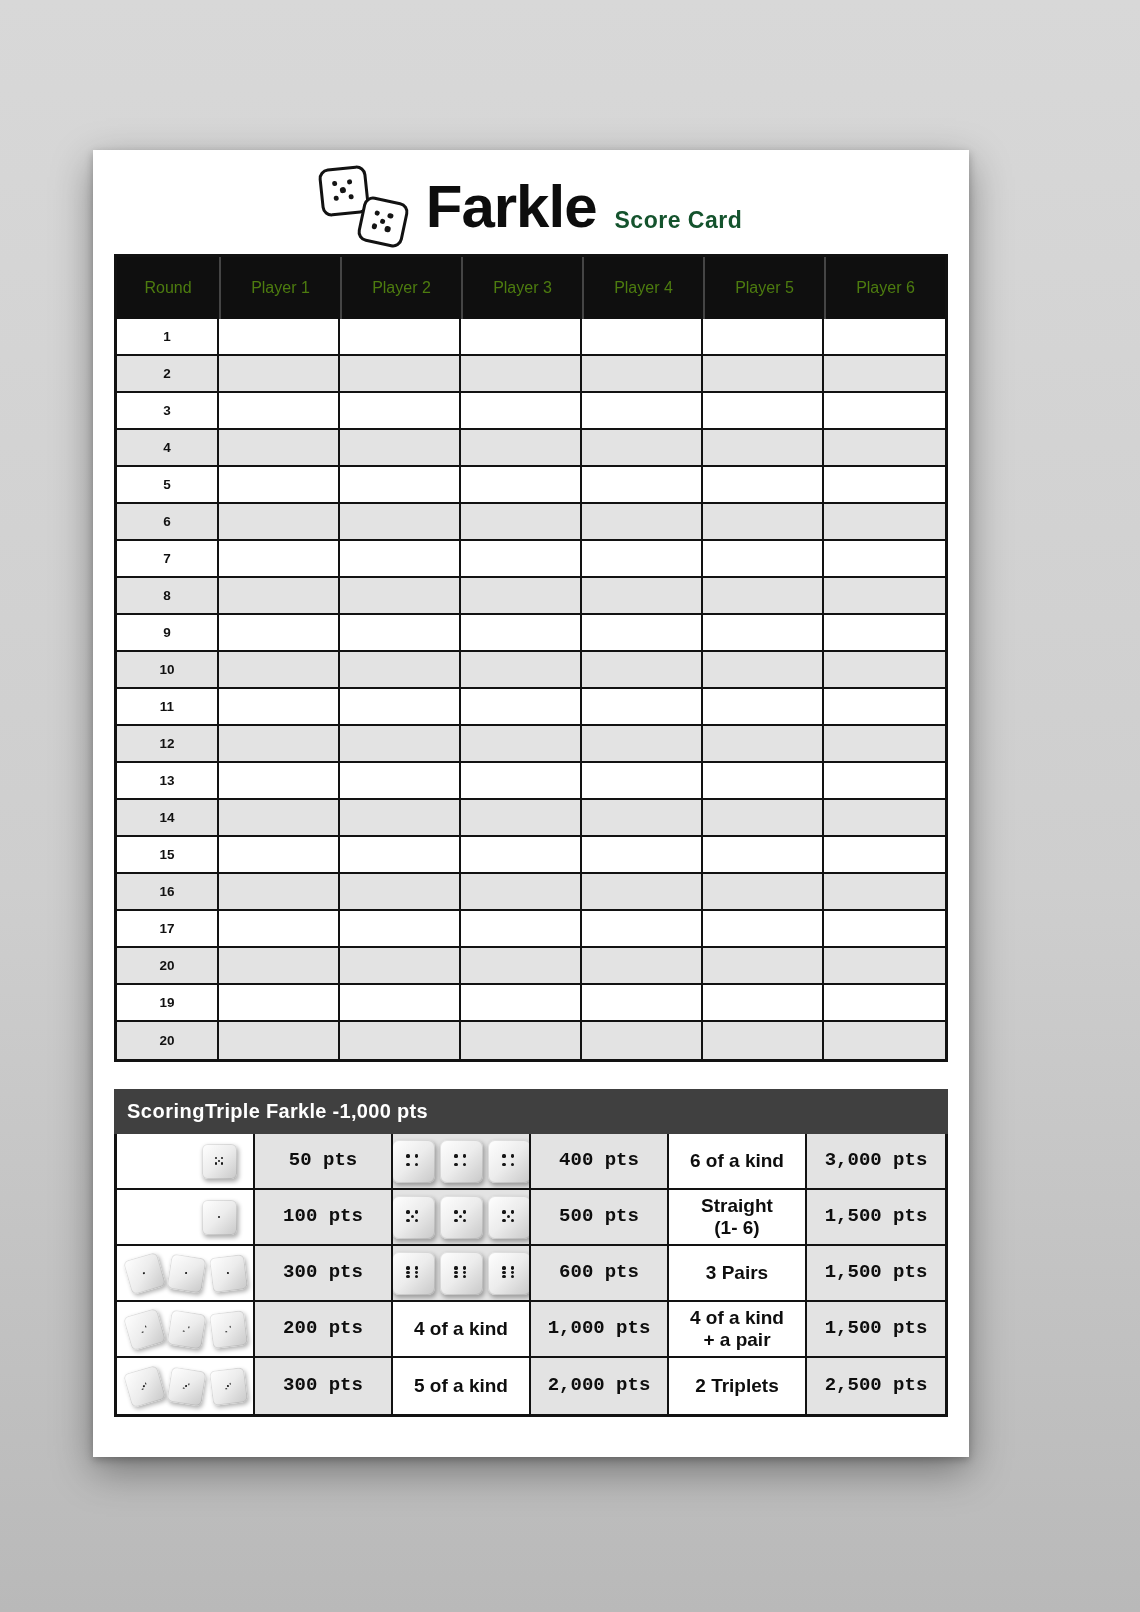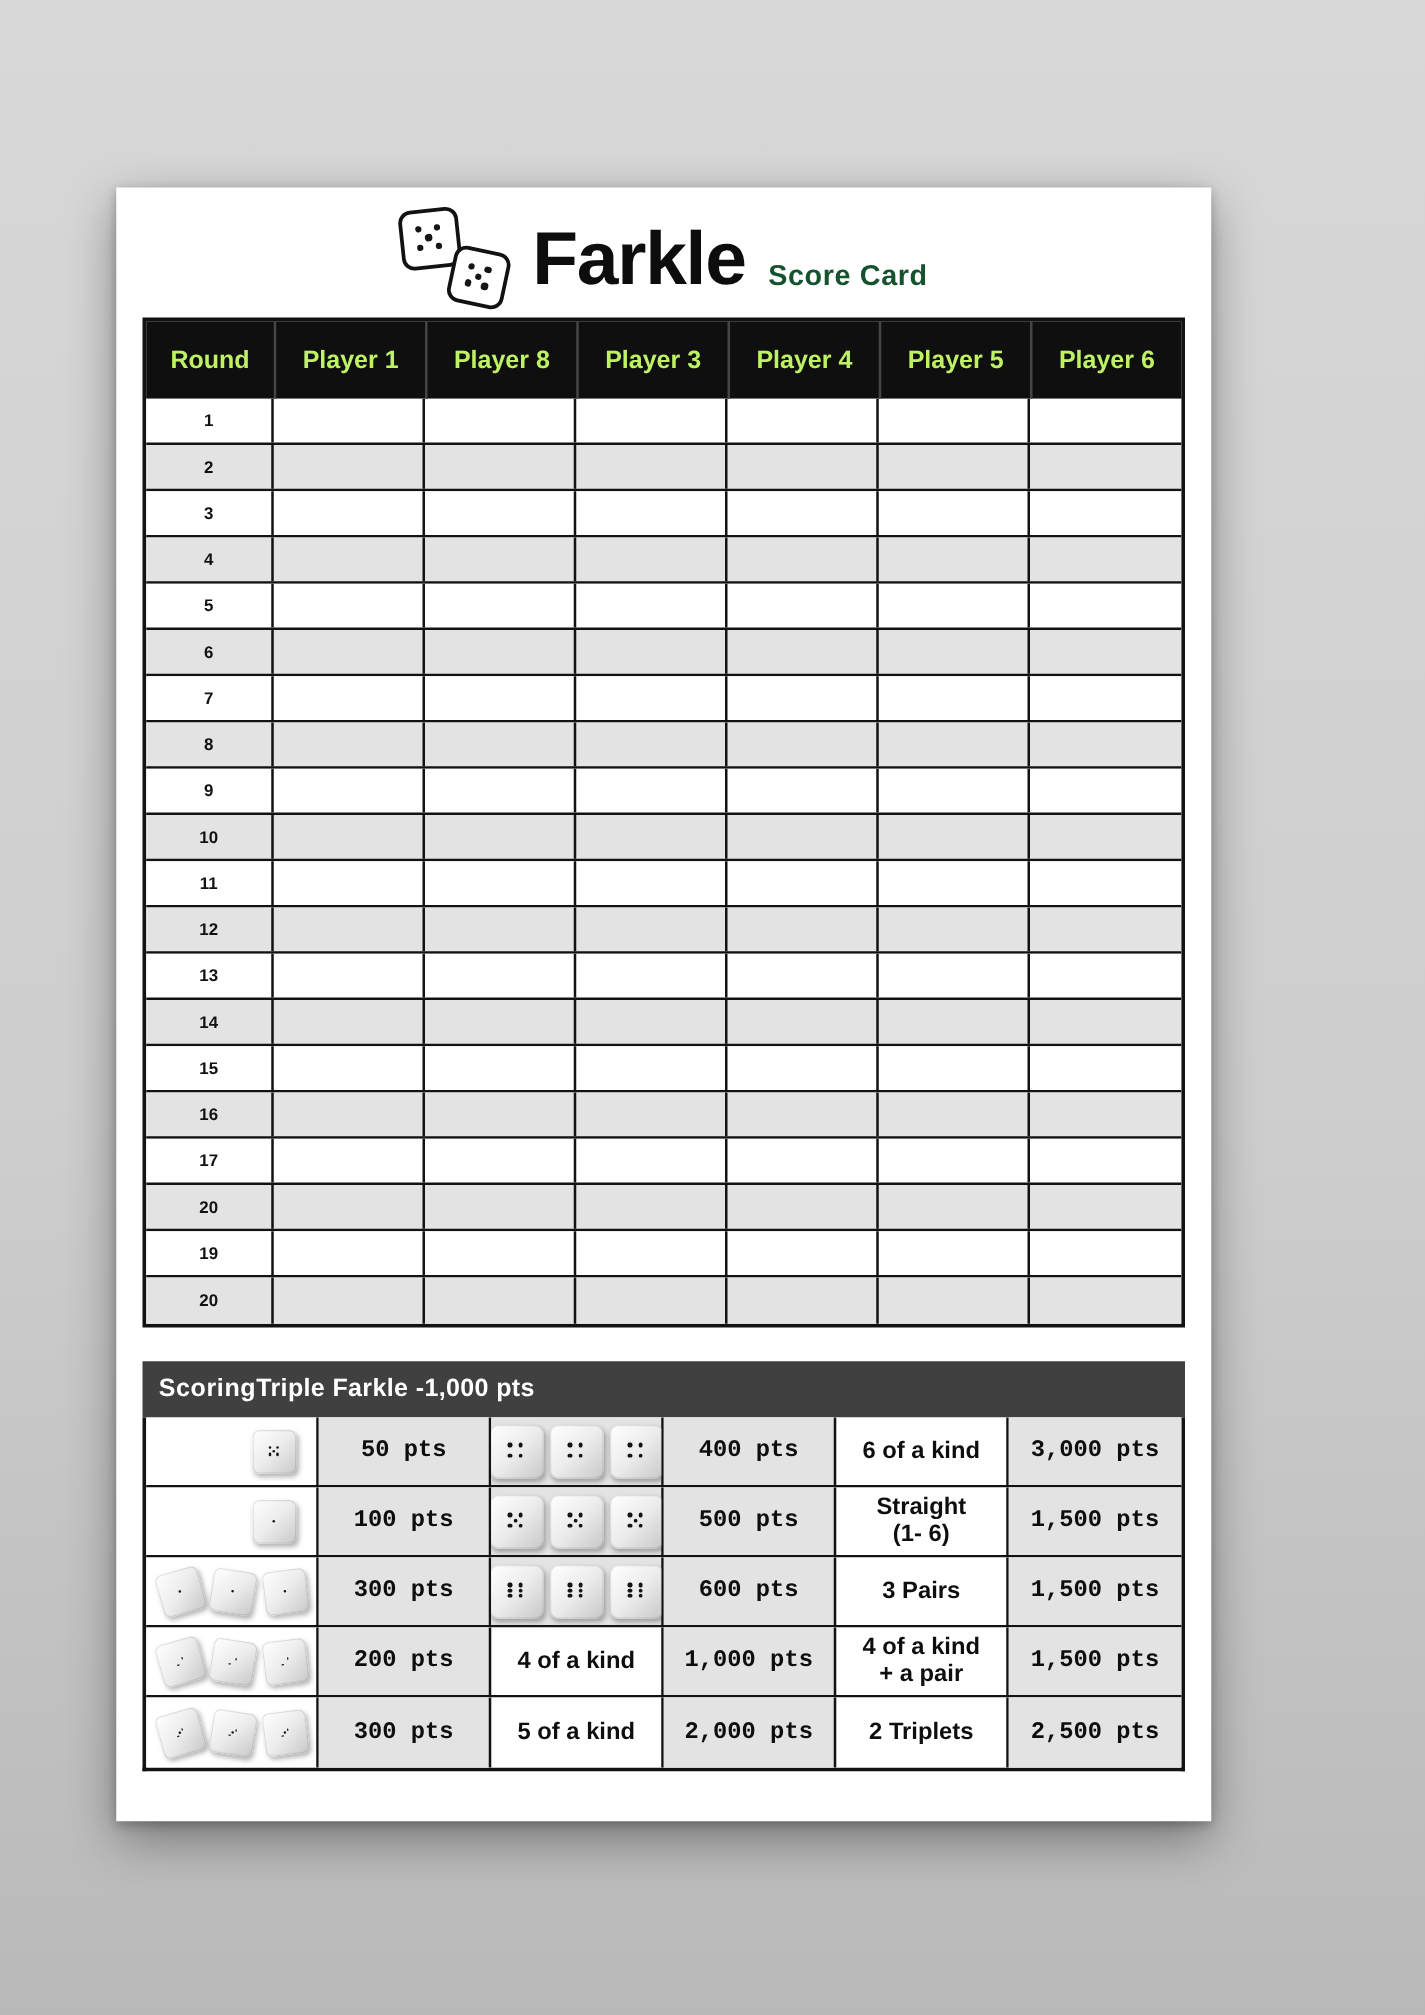--- a/index.html
+++ b/index.html
@@ -46,21 +46,21 @@
   
   .score-table {
     margin: 0 21px; border: 3px solid #121212;
   }
   .sthead {
     display: grid; grid-template-columns: 102px repeat(6, 1fr);
     background: #0f0f0f;
   }
   .sthead .th {
     height: 62px; display: flex; align-items: center; justify-content: center;
-    color: #bef264; font-weight: 700; font-size: 20px;
+    color: #4d7c0f; font-weight: 400; font-size: 16px;
   }
   .sthead .th + .th { border-left: 2px solid #454545; }
   .strow {
     display: grid; grid-template-columns: 102px repeat(6, 1fr);
     height: 37px; background: #ffffff;
   }
   .strow:nth-child(even) { background: #e3e3e3; }
   .strow + .strow { border-top: 0; }
   .strow { border-bottom: 2px solid #121212; }
   .strow:last-child { border-bottom: 0; }
@@ -133,21 +133,21 @@
         </div>
       </div>
     <div class="title">Farkle</div>
     <div class="subtitle">Score Card</div>
   </div>
 
   <div class="score-table">
     <div class="sthead">
         <div class="th">Round</div>
         <div class="th">Player 1</div>
-        <div class="th">Player 8</div>
+        <div class="th">Player 2</div>
         <div class="th">Player 3</div>
         <div class="th">Player 4</div>
         <div class="th">Player 5</div>
         <div class="th">Player 6</div>
       </div>
     <div class="stbody">
         <div class="strow">
           <div class="st-cell round">1</div>
           <div class="st-cell"></div>
           <div class="st-cell"></div>

